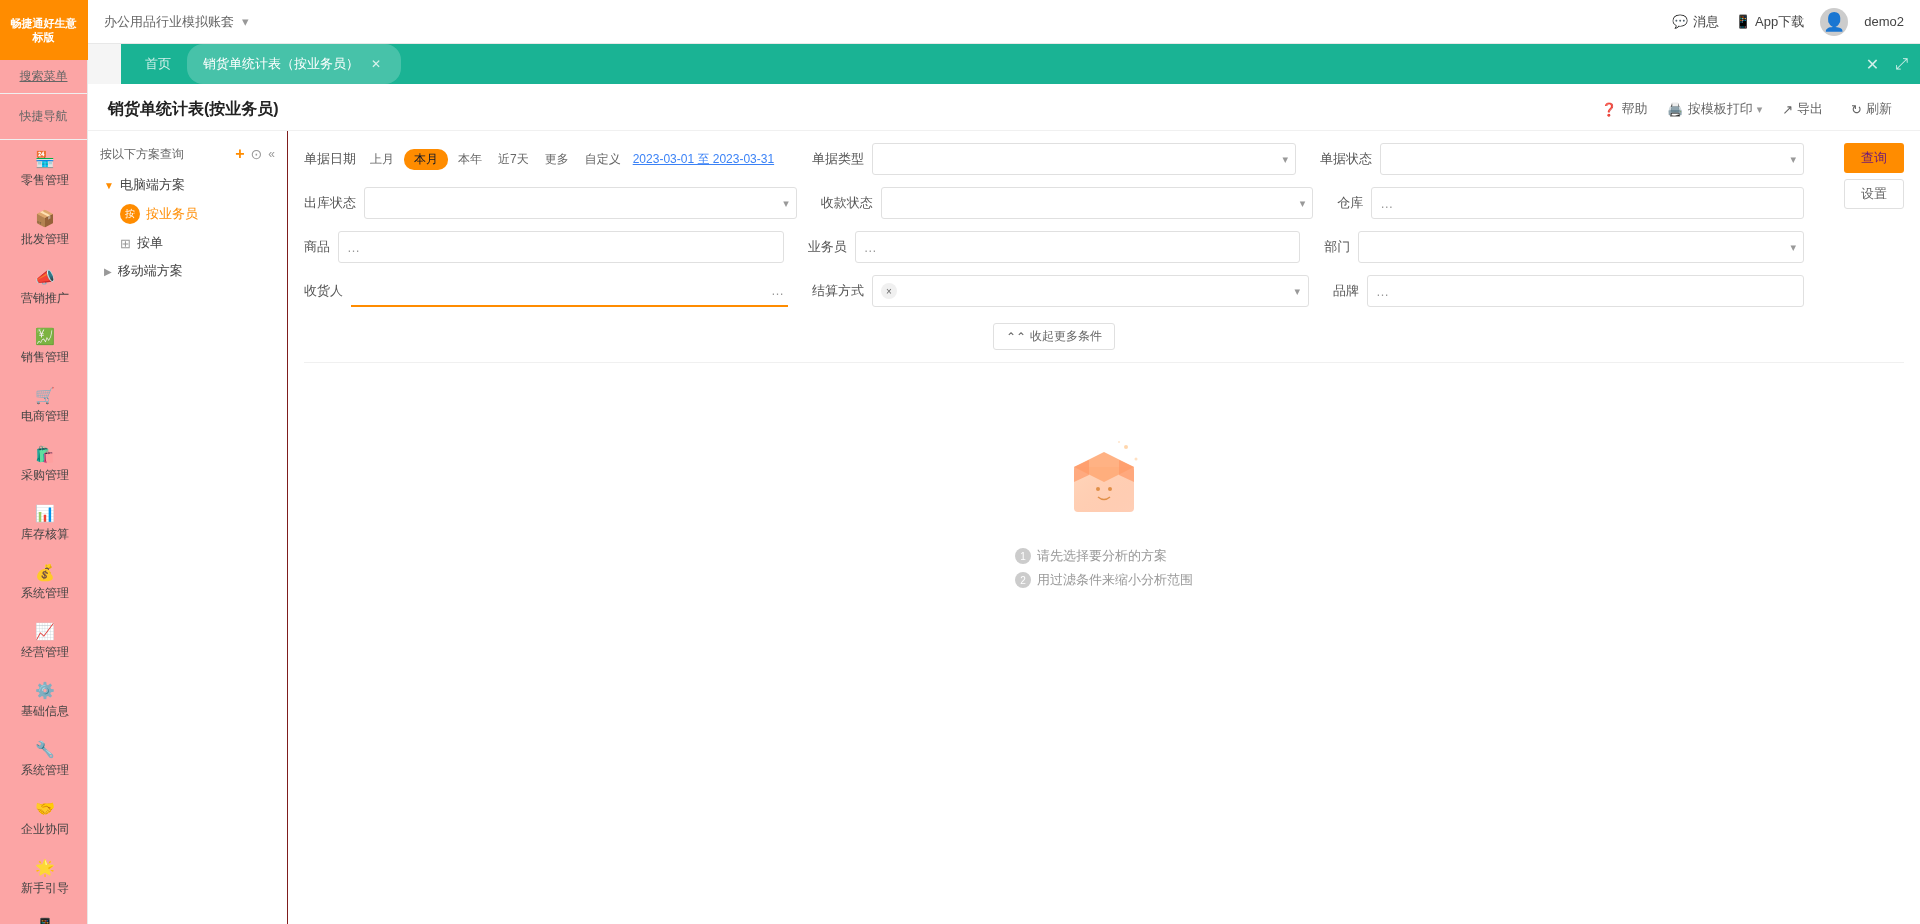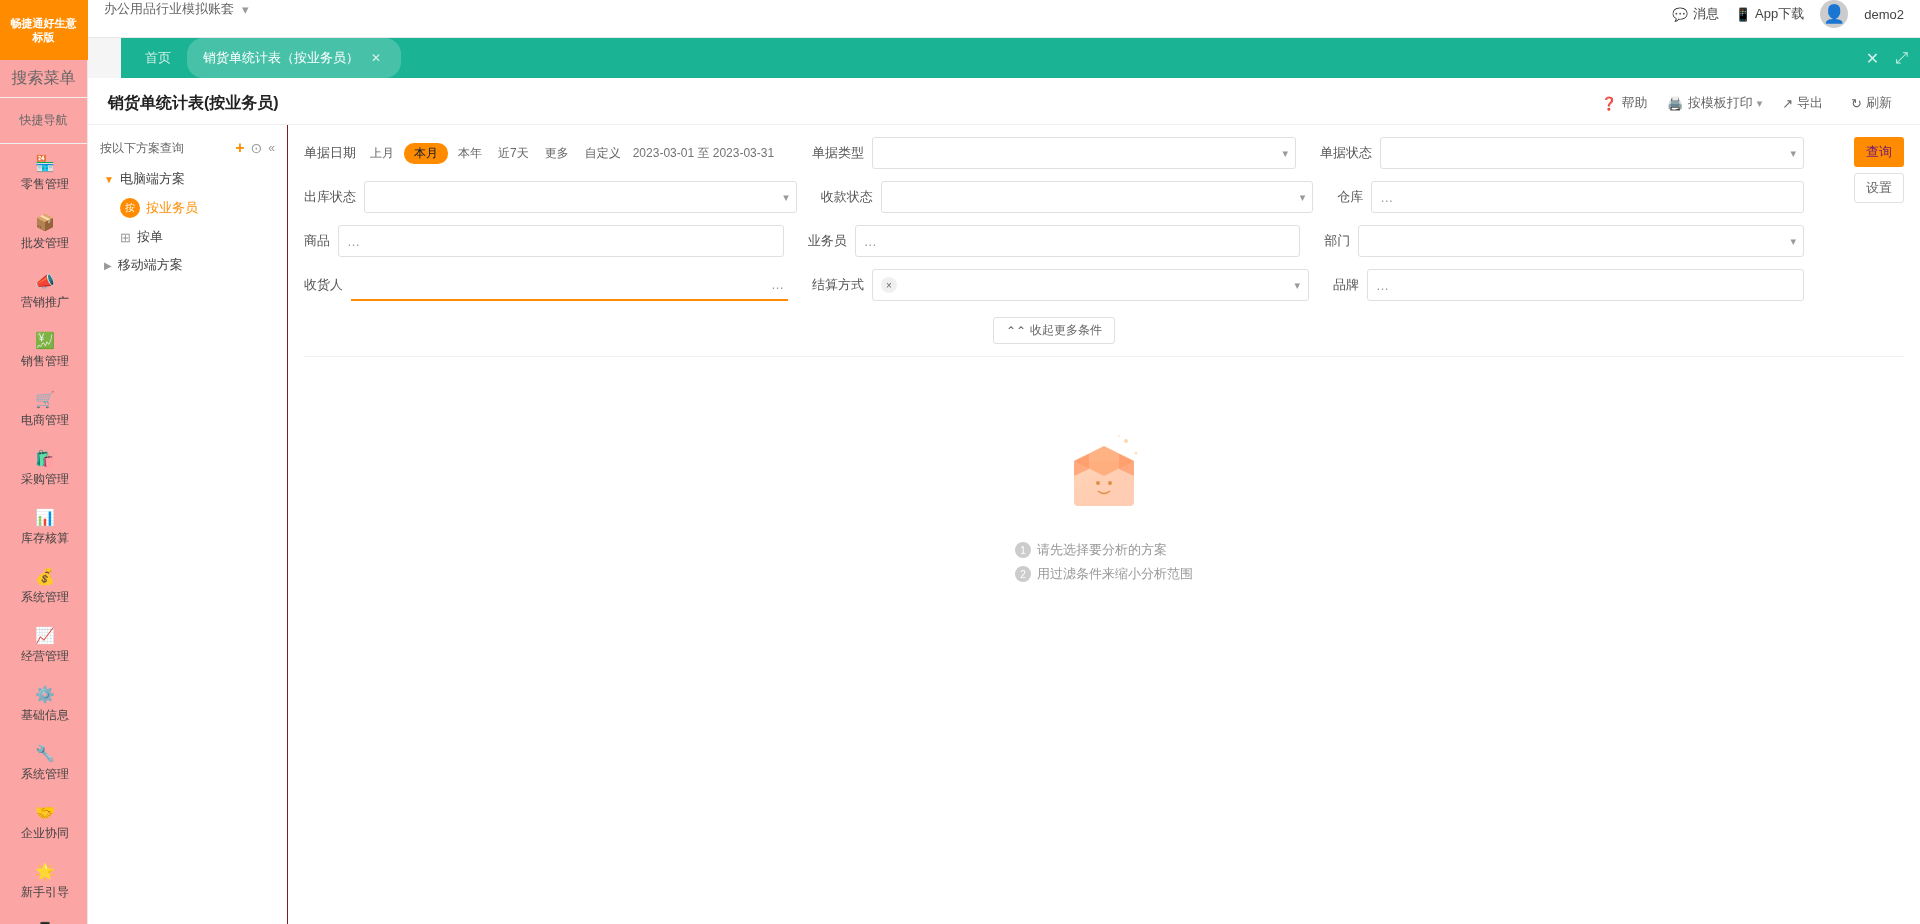--- a/index.html
+++ b/index.html
@@ -3,33 +3,33 @@
   <meta charset="utf-8">
   <style>
     * { box-sizing: border-box; margin: 0; padding: 0; }
     body { font-family: "Microsoft YaHei", "PingFang SC", sans-serif; font-size: 13px; background: #f5f5f5; color: #333; display: flex; height: 924px; overflow: hidden; }
 
     
     .sidebar { width: 88px; background: #fca5a5; display: flex; flex-direction: column; align-items: center; border-right: 1px solid #e8e8e8; flex-shrink: 0; }
     .sidebar-logo { width: 88px; height: 60px; background: #ff8c00; display: flex; flex-direction: column; align-items: center; justify-content: center; cursor: pointer; }
     .sidebar-logo .logo-text { color: #fff; font-size: 11px; font-weight: bold; line-height: 1.3; text-align: center; }
     .sidebar-search { padding: 8px 0; width: 100%; text-align: center; border-bottom: 1px solid #f0f0f0; cursor: pointer; }
-    .sidebar-search span { color: #666; font-size: 16px; }
+    .sidebar-search span { color: #666; font-size: 12px; text-decoration: underline; }
     .sidebar-nav { width: 100%; border-bottom: 1px solid #f0f0f0; padding: 6px 0; }
     .sidebar-nav .nav-item { display: flex; flex-direction: column; align-items: center; justify-content: center; padding: 8px 4px; cursor: pointer; color: #666; font-size: 12px; }
     .sidebar-menu { width: 100%; flex: 1; overflow-y: auto; }
     .sidebar-menu::-webkit-scrollbar { width: 0; }
     .sidebar-menu-item { display: flex; flex-direction: column; align-items: center; justify-content: center; padding: 10px 4px; cursor: pointer; color: #444; font-size: 12px; border-left: 3px solid transparent; }
     .sidebar-menu-item .menu-icon { font-size: 16px; margin-bottom: 3px; }
 
     
     .main { flex: 1; display: flex; flex-direction: column; overflow: hidden; }
 
     
-    .topbar { height: 38px; background: #fff; border-bottom: 1px solid #e8e8e8; display: flex; align-items: flex-start; padding: 0 16px; justify-content: space-between; }
+    .topbar { height: 44px; background: #fff; border-bottom: 1px solid #e8e8e8; display: flex; align-items: center; padding: 0 16px; justify-content: space-between; }
     .topbar-left { display: flex; align-items: center; gap: 8px; color: #666; font-size: 13px; }
     .topbar-right { display: flex; align-items: center; gap: 16px; color: #444; font-size: 13px; }
     .topbar-right .top-btn { display: flex; align-items: center; gap: 4px; cursor: pointer; color: #444; }
     .avatar { width: 28px; height: 28px; border-radius: 50%; background: #ccc; overflow: hidden; display: flex; align-items: center; justify-content: center; cursor: pointer; }
 
     
     .tabbar { height: 40px; background: #1ab394; display: flex; align-items: stretch; padding: 0 8px; margin-left: 33px; }
     .tab { display: flex; align-items: center; padding: 0 16px; cursor: pointer; color: rgba(255,255,255,0.8); font-size: 13px; position: relative; gap: 8px; }
     .tab.active { background: rgba(255,255,255,0.2); color: #fff; border-radius: 16px; }
     .tab-home { font-weight: 500; }
@@ -59,25 +59,25 @@
     .tree-child { padding-left: 16px; }
     .tree-child .tree-item { font-size: 13px; }
     .tree-child .tree-item .active-dot { width: 20px; height: 20px; background: #ff8c00; border-radius: 50%; display: flex; align-items: center; justify-content: center; color: #fff; font-size: 11px; }
 
     
     .right-panel { flex: 1; padding: 12px 16px; overflow: hidden; }
     .filter-label { font-size: 13px; color: #555; white-space: nowrap; min-width: fit-content; }
     .date-tabs { display: flex; gap: 4px; flex-wrap: wrap; }
     .date-tab { font-size: 12px; color: #666; cursor: pointer; padding: 2px 6px; border-radius: 3px; white-space: nowrap; }
     .date-tab.active { background: #ff8c00; color: #0f172a; border-radius: 10px; padding: 2px 10px; }
-    .date-range { font-size: 12px; color: #737373; }
+    .date-range { font-size: 12px; color: #3b82f6; text-decoration: underline; }
     .collapse-row { text-align: center; padding: 8px; }
     .collapse-btn { display: inline-flex; align-items: center; gap: 4px; font-size: 12px; color: #666; cursor: pointer; border: 1px solid #e0e0e0; border-radius: 3px; padding: 4px 12px; background: #fff; }
     .btn-query { background: #ff8c00; color: #701a75; border: none; border-radius: 3px; padding: 6px 12px; font-size: 13px; cursor: pointer; white-space: nowrap; }
-    .btn-settings { background: #fff; color: #666; border: 1px solid #e0e0e0; border-radius: 3px; padding: 5px 0; font-size: 13px; cursor: pointer; white-space: nowrap; }
+    .btn-settings { background: #fff; color: #666; border: 1px solid #e0e0e0; border-radius: 3px; padding: 5px 16px; font-size: 13px; cursor: pointer; white-space: nowrap; text-align: right; }
 
     
     .filter-container { position: relative; padding-right: 100px; }
 
     
     .empty-state { flex: 1; display: flex; flex-direction: column; align-items: center; justify-content: center; padding: 60px; }
     .empty-icon { width: 100px; height: 100px; margin-bottom: 20px; }
     .empty-hints { color: #999; font-size: 13px; }
     .empty-hints p { display: flex; align-items: center; gap: 6px; margin-bottom: 6px; }
     .hint-num { width: 16px; height: 16px; border-radius: 50%; background: #ccc; color: #fff; display: inline-flex; align-items: center; justify-content: center; font-size: 10px; flex-shrink: 0; }

